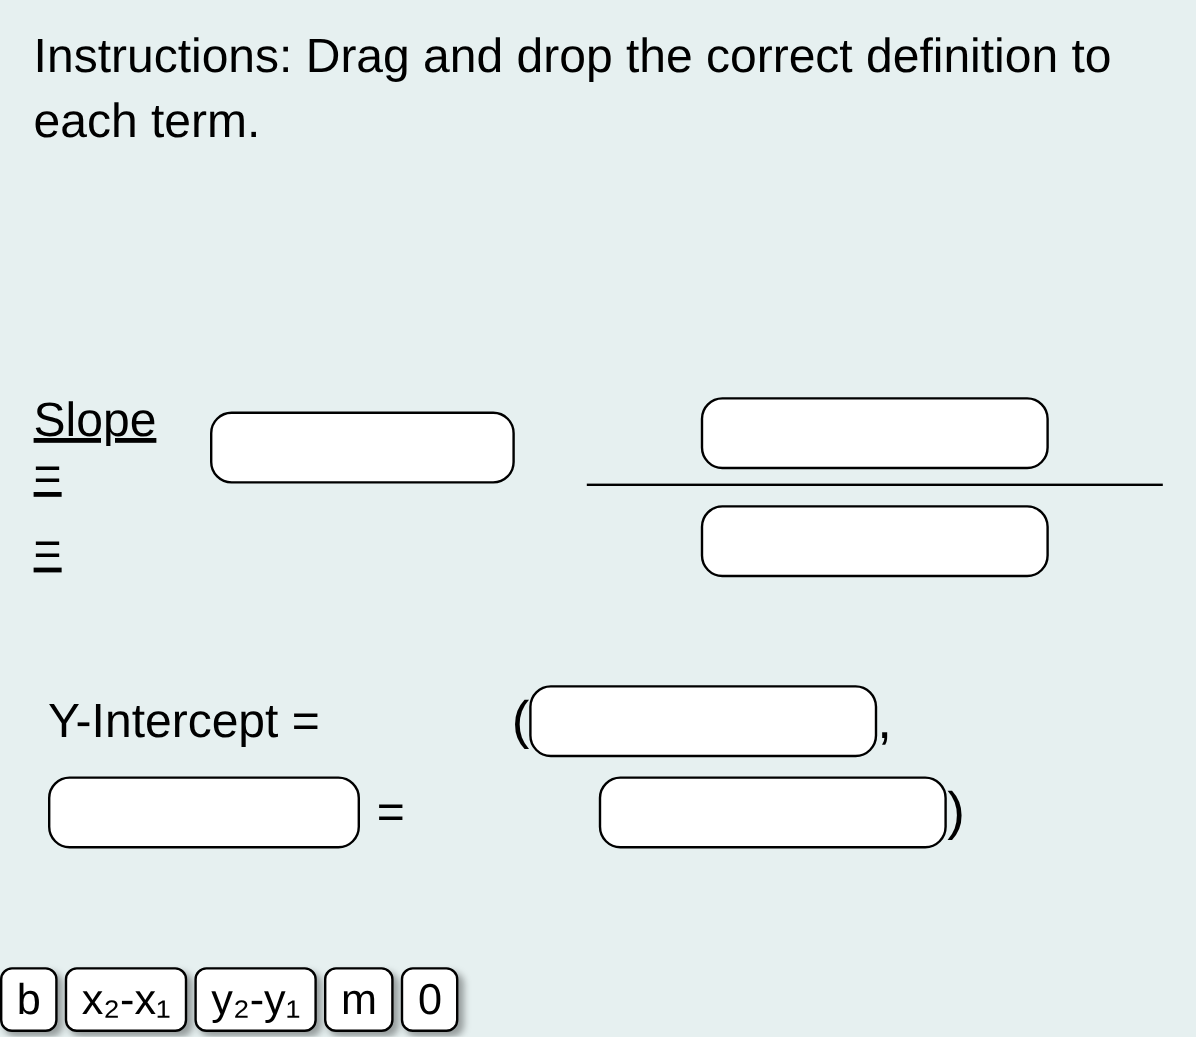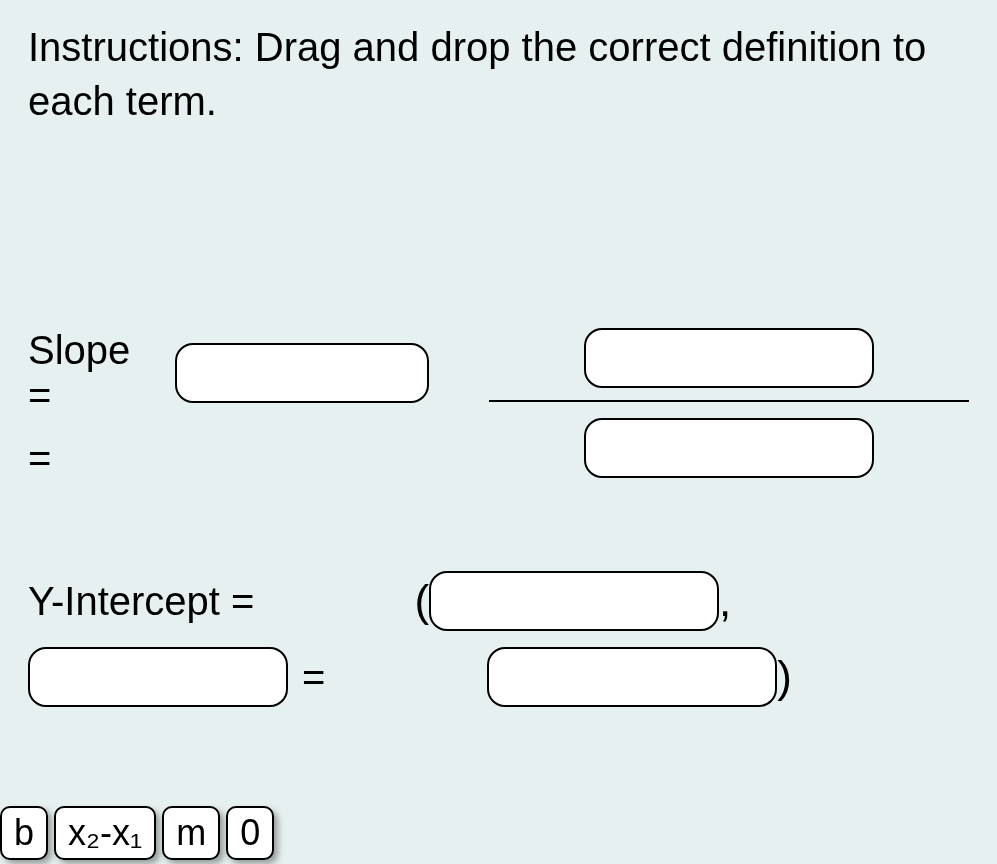--- a/index.html
+++ b/index.html
@@ -19,22 +19,23 @@
     .instructions {
       font-size: 40px;
       line-height: 1.35;
       margin-bottom: 200px;
     }
     .instructions-label {
       font-weight: 400;
     }
     .slope-row {
       display: flex;
-      align-items: flex-start;
+      align-items: flex-end;
       margin-bottom: 90px;
+      text-decoration: underline;
     }
     .slope-left {
       display: flex;
       flex-direction: column;
       font-size: 40px;
     }
     .slope-left-top {
       display: flex;
       align-items: center;
       gap: 14px;
@@ -47,20 +48,21 @@
       margin-left: 60px;
     }
     .fraction-line {
       width: 480px;
       height: 2px;
       background: #000;
       margin: 12px 0 16px 0;
     }
     .yint-row {
       font-size: 40px;
+      margin-left: 12px;
     }
     .yint-top {
       display: flex;
       align-items: center;
       gap: 20px;
       margin-bottom: 16px;
     }
     .yint-bottom {
       display: flex;
       align-items: center;
@@ -149,15 +151,16 @@
     <div class="coord-line" style="margin-left:148px;">
       <span class="dropzone dz-coord"></span>
       <span class="paren">)</span>
     </div>
   </div>
 </div>
 
 <div class="drag-bank">
   <div class="drag-tile">b</div>
   <div class="drag-tile">x₂-x₁</div>
+  <div class="drag-tile">y₂-y₁</div>
   <div class="drag-tile">m</div>
   <div class="drag-tile">0</div>
 </div>
 
 </body></html>

